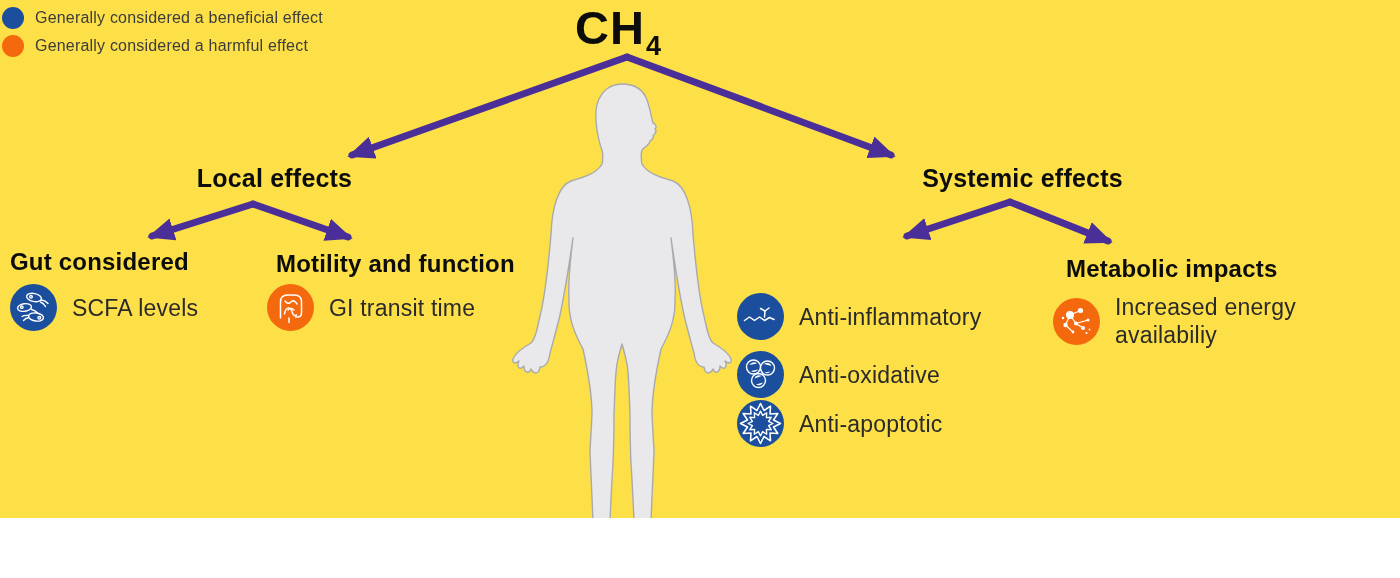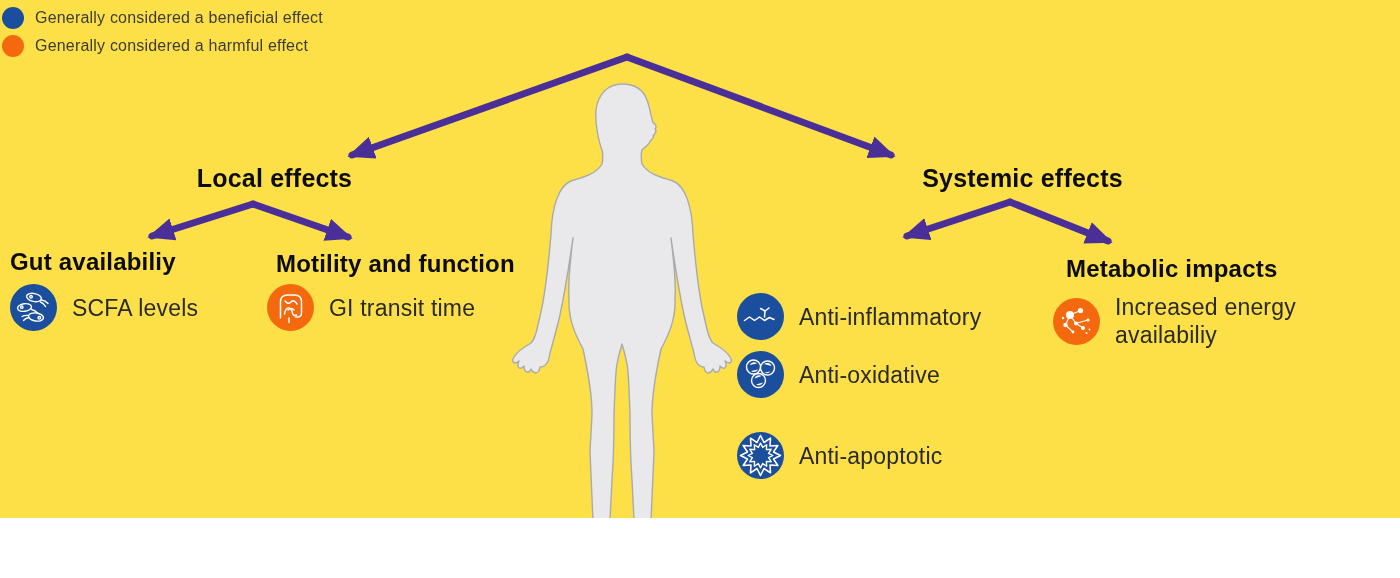--- a/index.html
+++ b/index.html
@@ -126,25 +126,28 @@
     <div class="legend-row">
       <span class="dot dot-beneficial"></span>
       <span class="legend-label">Generally considered a beneficial effect</span>
     </div>
     <div class="legend-row">
       <span class="dot dot-harmful"></span>
       <span class="legend-label">Generally considered a harmful effect</span>
     </div>
   </div>
 
+  <div class="chem-title">
+    <span class="formula">CH</span><sub>4</sub>
+  </div>
 
   <div class="branch-heading" style="left:157px;top:164px;width:235px;">Local effects</div>
   <div class="branch-heading" style="left:905px;top:164px;width:235px;">Systemic effects</div>
 
-  <div class="group-heading" style="left:10px;top:248px;">Gut availabiliy</div>
+  <div class="group-heading" style="left:10px;top:248px;">Gut considered</div>
   <div class="item-row" style="left:10px;top:284px;">
     <svg class="item-icon" viewBox="0 0 47 47">
       <circle cx="23.5" cy="23.5" r="23.5" fill="#1b4f9e"></circle>
       <g fill="none" stroke="#fff" stroke-width="1.4" stroke-linecap="round">
         <ellipse cx="24" cy="13.5" rx="7.5" ry="4" transform="rotate(12 24 13.5)"></ellipse>
         <circle cx="21" cy="12.8" r="1.3"></circle>
         <path d="M31.5,16 q4,.5 6.5,3.5 M30.5,18 q3.5,1.5 5,4.5"></path>
         <ellipse cx="14.5" cy="23.5" rx="7" ry="3.8" transform="rotate(-8 14.5 23.5)"></ellipse>
         <circle cx="11.8" cy="23.2" r="1.2"></circle>
         <path d="M21.5,25.5 q4,1 6,3.5"></path>
@@ -197,21 +200,21 @@
         <path d="M14,20 A4.8,4.8 0 0 0 21,18.5 Z"></path>
         <path d="M27,13 A4.8,4.8 0 0 1 34.5,15 Z"></path>
         <path d="M27.5,21.5 A4.8,4.8 0 0 0 33.5,20.5 Z"></path>
         <path d="M17.5,27.5 A4.8,4.8 0 0 1 24.5,25 Z"></path>
         <path d="M19,33.5 A4.8,4.8 0 0 0 26,31.5 Z"></path>
       </g>
     </svg>
     <span class="item-label nowrap">Anti-oxidative</span>
   </div>
 
-  <div class="item-row" style="left:737px;top:432px;">
+  <div class="item-row" style="left:737px;top:400px;">
     <svg class="item-icon" viewBox="0 0 47 47">
       <circle cx="23.5" cy="23.5" r="23.5" fill="#1b4f9e"></circle>
       <g fill="none" stroke="#fff" stroke-width="1.6" stroke-linejoin="round">
         <polygon points="23.5,3.5 27,10.5 33.5,6.2 33,14 40.8,13.5 36.5,20 43.5,23.5 36.5,27 40.8,33.5 33,33 33.5,40.8 27,36.5 23.5,43.5 20,36.5 13.5,40.8 14,33 6.2,33.5 10.5,27 3.5,23.5 10.5,20 6.2,13.5 14,14 13.5,6.2 20,10.5"></polygon>
         <polygon transform="translate(8.93,8.93) scale(0.62)" stroke-width="2.2" points="23.5,3.5 27,10.5 33.5,6.2 33,14 40.8,13.5 36.5,20 43.5,23.5 36.5,27 40.8,33.5 33,33 33.5,40.8 27,36.5 23.5,43.5 20,36.5 13.5,40.8 14,33 6.2,33.5 10.5,27 3.5,23.5 10.5,20 6.2,13.5 14,14 13.5,6.2 20,10.5"></polygon>
       </g>
     </svg>
     <span class="item-label nowrap">Anti-apoptotic</span>
   </div>
 

